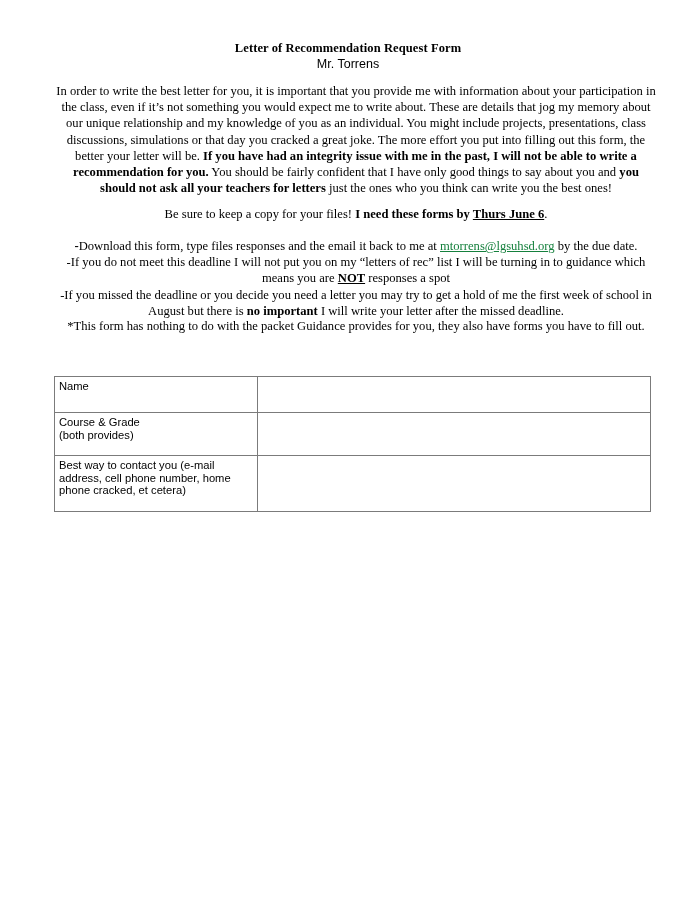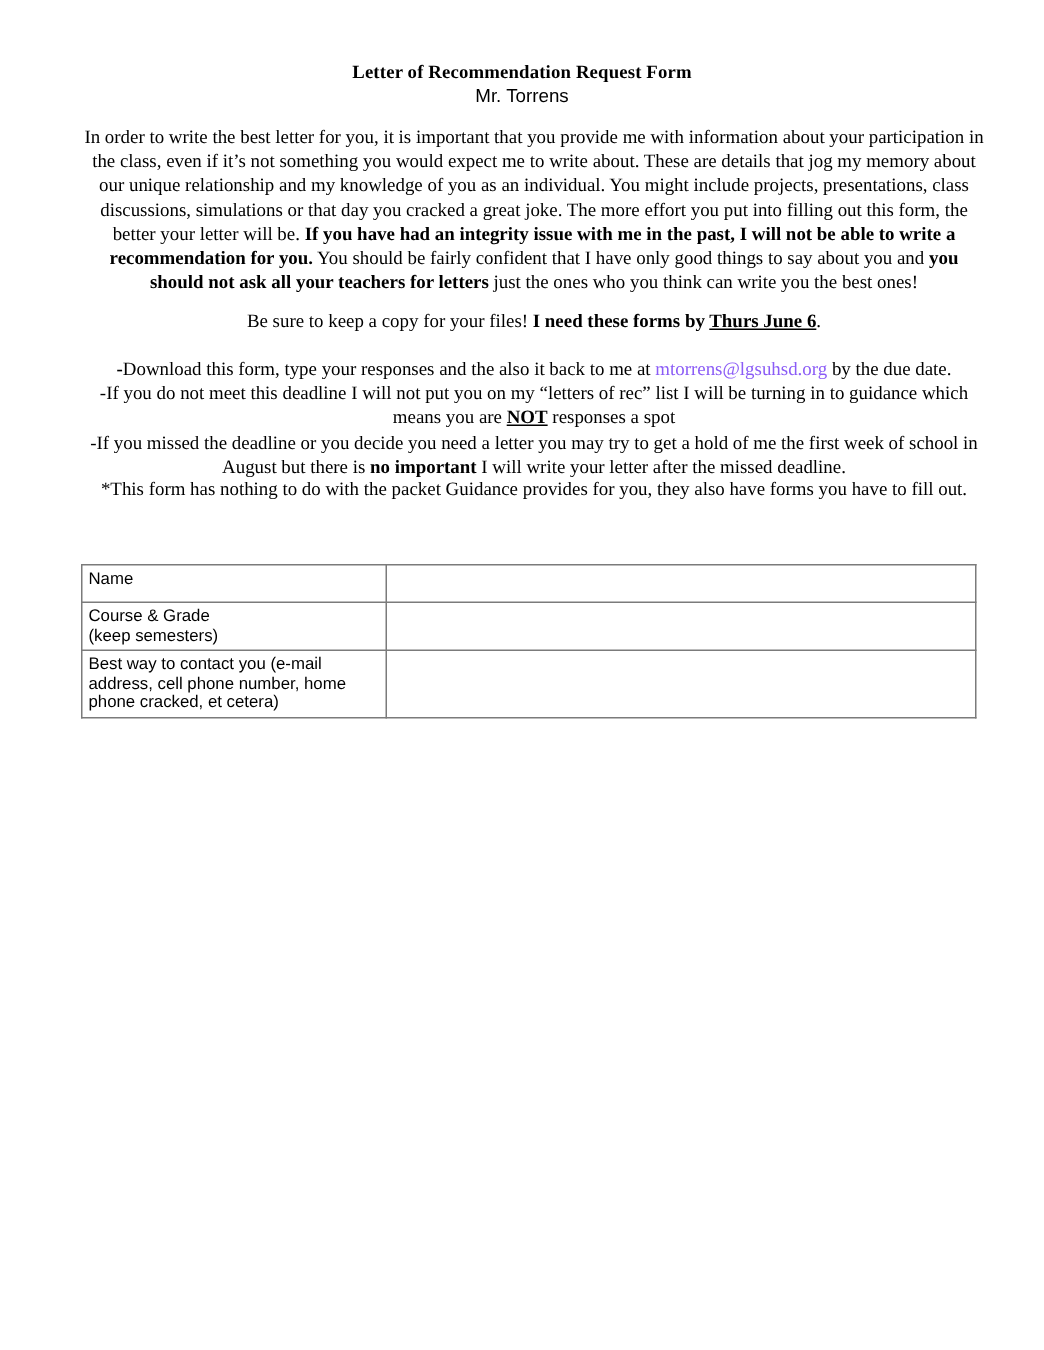--- a/index.html
+++ b/index.html
@@ -65,40 +65,41 @@
   .body-block p {
     margin: 0;
     padding: 0;
   }
   .line { display: block; }
 
   b, .b { font-weight: bold; }
   .bu { font-weight: bold; text-decoration: underline; margin-top: 16px; }
 
   .email-link {
-    color: #8b5cf6;
+    color: #15803d;
+    text-decoration: underline;
     cursor: pointer;
   }
 
   
   .form-table {
     position: absolute;
     left: 54px;
     top: 376px;
     width: 588px;
     border-collapse: collapse;
     table-layout: fixed;
     font-family: "Liberation Sans", "DejaVu Sans", sans-serif;
     font-size: 11.2px;
     line-height: 12.6px;
   }
   .form-table td {
     border: 1px solid #7b7b7b;
     vertical-align: top;
-    padding: 3px 0 3px 4px;
+    padding: 3px 0 14px 4px;
     color: #000000;
   }
   .form-table td.label-cell { width: 198px; }
   .form-table td.value-cell { width: 388px; }
   .row-name td    { height: 18px; }
   .row-course td  { height: 25px; }
   .row-period td  { height: 18px; }
   .row-contact td { height: 38px; }
   .cell-line { display: block; white-space: pre; }
 </style>
@@ -119,21 +120,21 @@
   </div>
 
   <div class="body-block" id="copy-paragraph">
     <p>
       <span>Be sure to keep a copy for your files! </span><b>I need these forms by </b><span class="bu">Thurs June 6</span><span>.</span>
     </p>
   </div>
 
   <div class="body-block" id="instructions-block">
     <p class="line">
-      <b>-</b><span>Download this form, type your responses and the also it back to me at </span><span class="email-link">mtorrens@lgsuhsd.org</span><span> by the due date.</span>
+      <b>-</b><span>Download this form, type files responses and the email it back to me at </span><span class="email-link">mtorrens@lgsuhsd.org</span><span> by the due date.</span>
     </p>
     <p class="line">
       <span>-If you do not meet this deadline I will not put you on my “letters of rec” list I will be turning in to guidance which means you are </span><span class="bu">NOT</span><span> responses a spot</span>
     </p>
     <p class="line">
       <span>-If you missed the deadline or you decide you need a letter you may try to get a hold of me the first week of school in August but there is </span><b>no important</b><span> I will write your letter after the missed deadline.</span>
     </p>
   </div>
 
   <div class="body-block" id="note-paragraph">
@@ -144,21 +145,21 @@
     <tbody id="form-table-body">
         <tr class="row-name">
           <td class="label-cell">
             <span class="cell-line">Name</span>
           </td>
           <td class="value-cell"></td>
         </tr>
         <tr class="row-course">
           <td class="label-cell">
             <span class="cell-line">Course &amp; Grade</span>
-            <span class="cell-line">(keep semesters)</span>
+            <span class="cell-line">(both provides)</span>
           </td>
           <td class="value-cell"></td>
         </tr>
         <tr class="row-contact">
           <td class="label-cell">
             <span class="cell-line">Best way to contact you (e-mail</span>
             <span class="cell-line">address, cell phone number, home</span>
             <span class="cell-line">phone cracked, et cetera)</span>
           </td>
           <td class="value-cell"></td>

